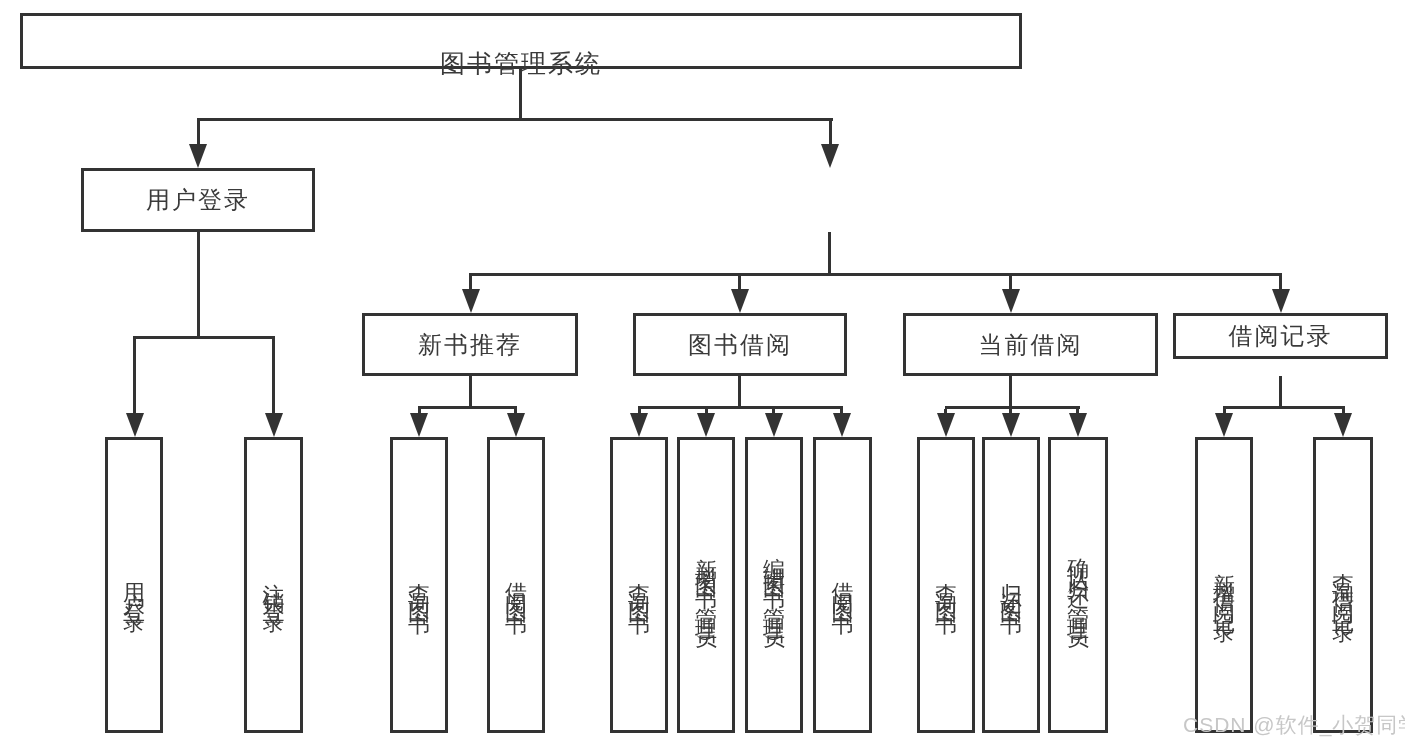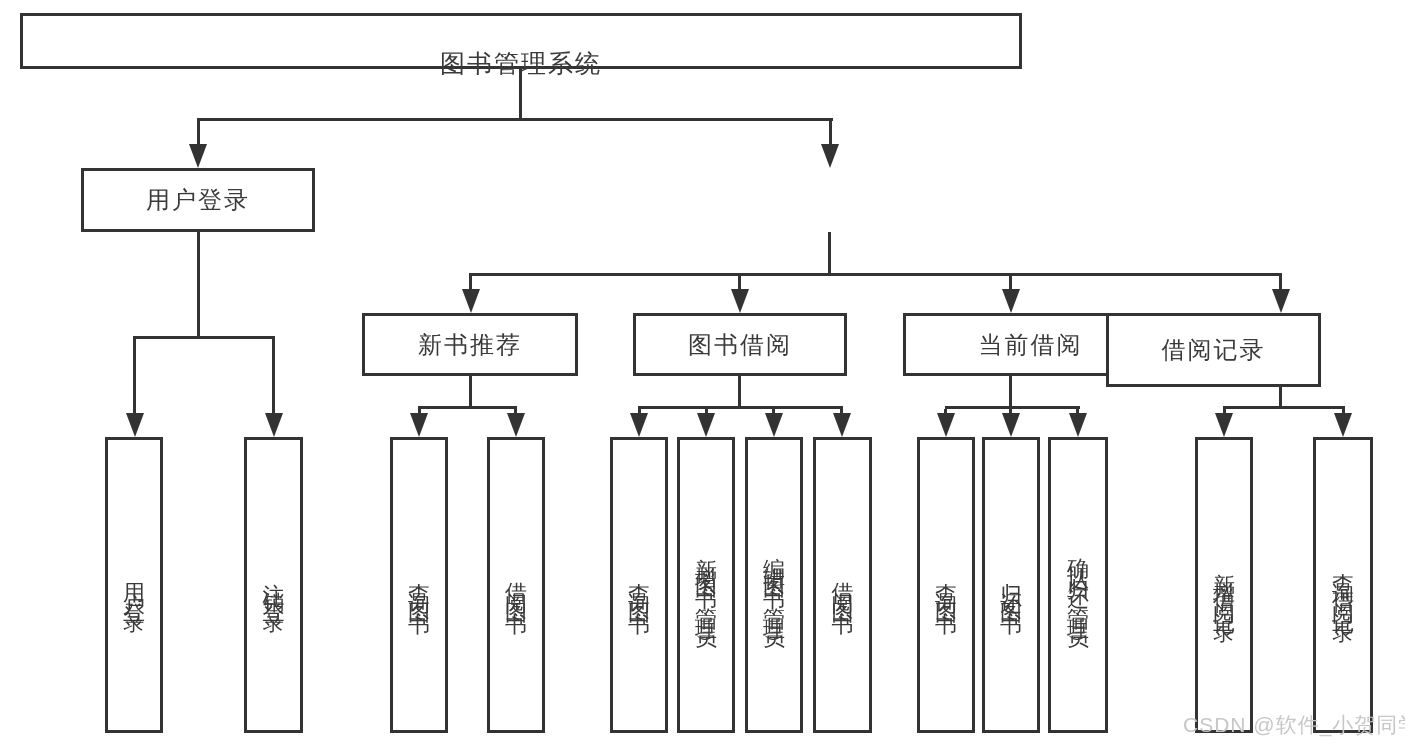--- a/index.html
+++ b/index.html
@@ -135,21 +135,21 @@
 
   <div class="box" style="left:633px;top:313px;width:214px;height:63px">
     <span class="hlabel">图书借阅</span>
   </div>
   <div class="box" style="left:362px;top:313px;width:216px;height:63px">
     <span class="hlabel">新书推荐</span>
   </div>
   <div class="box" style="left:903px;top:313px;width:255px;height:63px">
     <span class="hlabel">当前借阅</span>
   </div>
-  <div class="box" style="left:1106px;top:313px;width:215px;height:74px">
+  <div class="box" style="left:1173px;top:313px;width:215px;height:46px">
     <span class="hlabel">借阅记录</span>
   </div>
 
   <div class="box leaf" style="left:105px;width:58px">
     <span class="vtext">用户登录</span>
   </div>
   <div class="box leaf" style="left:244px;width:59px">
     <span class="vtext">注销登录</span>
   </div>
 

